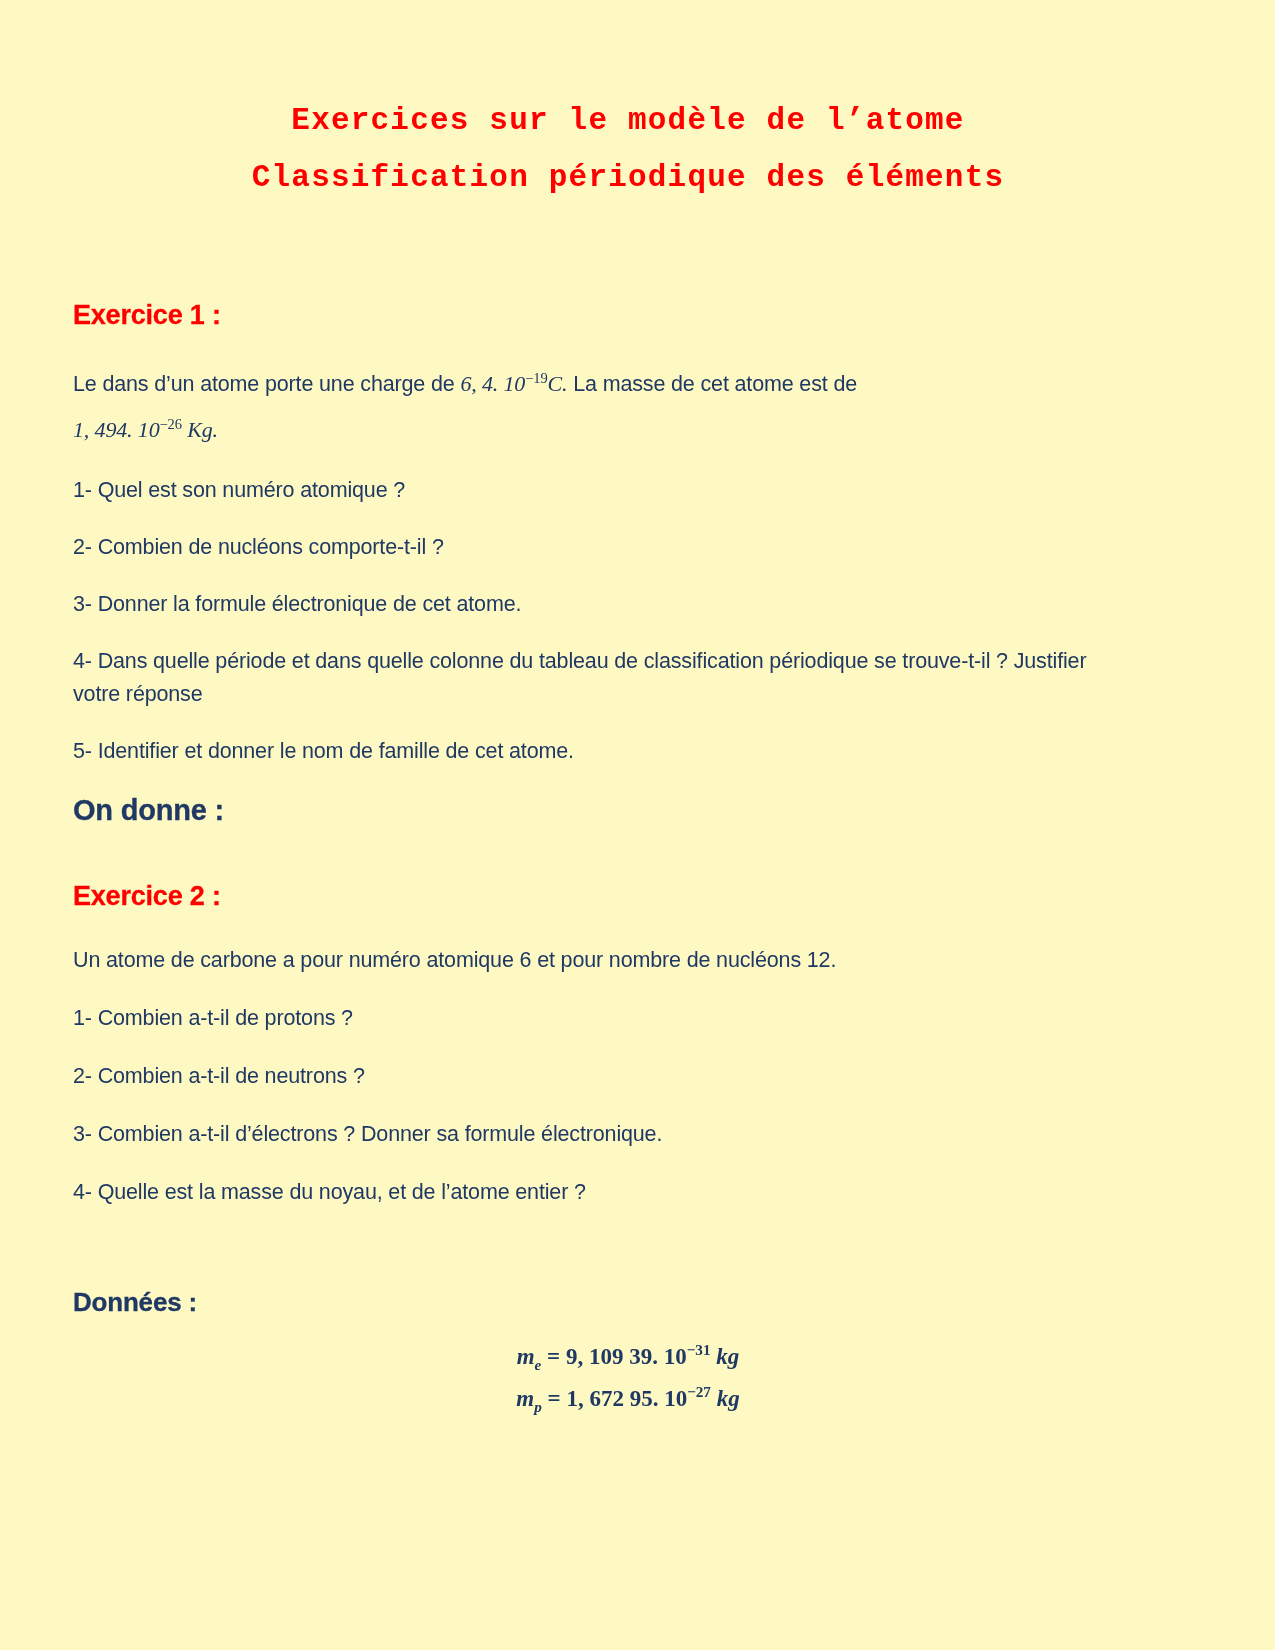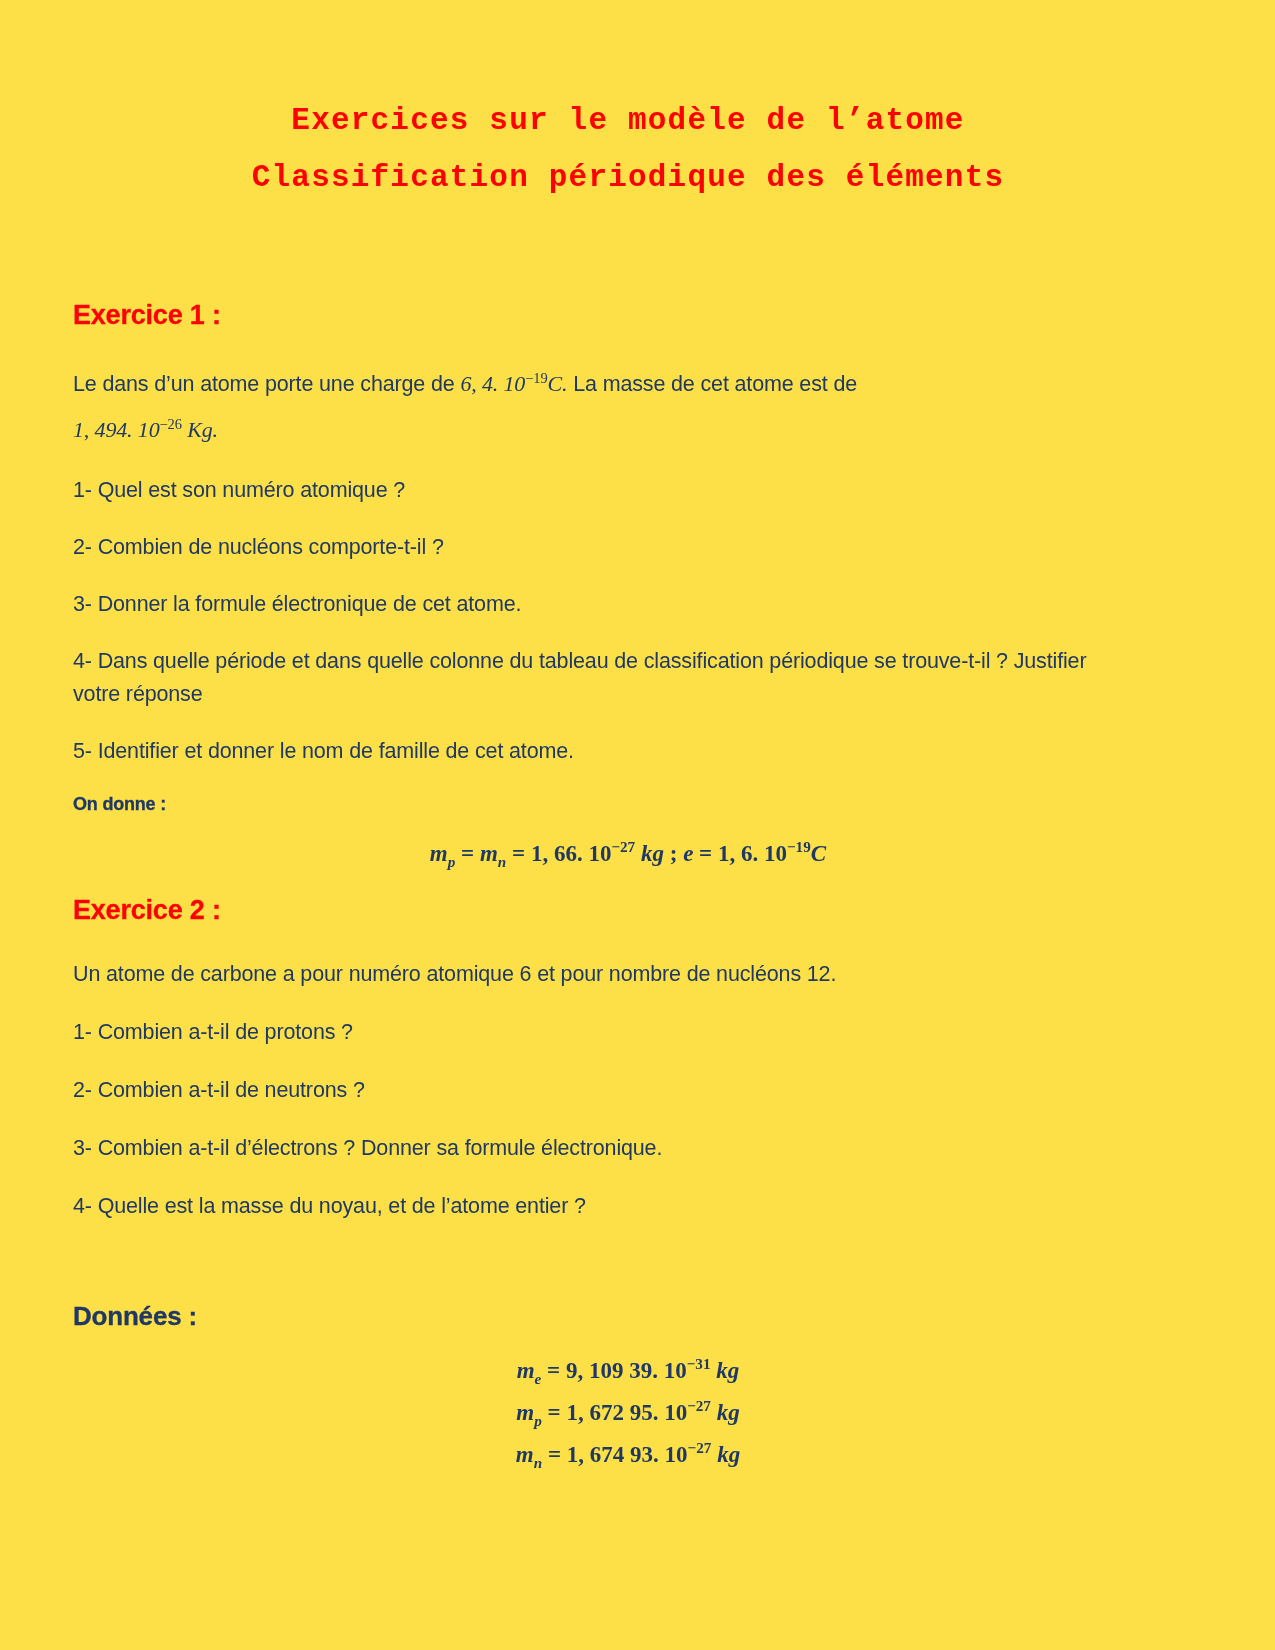--- a/index.html
+++ b/index.html
@@ -13,21 +13,21 @@
     position: relative;
     overflow: hidden;
     font-family: "Liberation Sans", sans-serif;
   }
 
   .page {
     position: absolute;
     left: 0; top: 0;
     width: 1275px;
     height: 1650px;
-    background: #fde047;
+    background: #fef9c3;
     padding: 8px;
     box-sizing: border-box;
   }
 
   .content {
     position: absolute;
     left: 73px;
     top: 0;
     width: 1110px;
   }
@@ -54,21 +54,21 @@
     font-weight: bold;
     font-size: 27px;
     color: #FF0000;
     letter-spacing: -0.2px;
     -webkit-text-stroke: 0.3px #FF0000;
   }
 
   .subhead {
     font-family: "Liberation Sans", sans-serif;
     font-weight: bold;
-    font-size: 18px;
+    font-size: 29px;
     color: #1F3864;
     letter-spacing: -0.2px;
     -webkit-text-stroke: 0.3px #1F3864;
   }
 
   .subhead.big {
     font-size: 26px;
   }
 
   
@@ -162,23 +162,20 @@
     <div class="para" style="width:1062px;">4- Dans quelle période et dans quelle colonne du tableau de classification périodique se trouve-t-il ? Justifier votre réponse</div>
     <div style="height:24px"></div>
     <div class="para">5- Identifier et donner le nom de famille de cet atome.</div>
 
     <div style="height:26px"></div>
 
     <div class="subhead">On donne :</div>
 
     <div style="height:26px"></div>
 
-    <div class="centered-math">
-      <span class="math"><span>m</span><sub>p</sub><span class="up"> = </span><span>m</span><sub>n</sub><span class="up"> = </span><span class="up">1, 66. 10</span><sup>−27</sup><span> kg</span><span class="up"> ; </span><span>e</span><span class="up"> = </span><span class="up">1, 6. 10</span><sup>−19</sup><span>C</span></span>
-    </div>
 
     <div style="height:28px"></div>
 
     <div class="exo-heading">Exercice 2 :</div>
 
     <div style="height:32px"></div>
 
     <div class="para">Un atome de carbone a pour numéro atomique 6 et pour nombre de nucléons 12.</div>
 
     <div style="height:25px"></div>
@@ -201,18 +198,15 @@
     </div>
 
     <div style="height:16px"></div>
 
     <div class="centered-math">
       <span class="math"><span>m</span><sub>p</sub><span class="up"> = </span><span class="up">1, 672 95. 10</span><sup>−27</sup><span> kg</span></span>
     </div>
 
     <div style="height:16px"></div>
 
-    <div class="centered-math">
-      <span class="math"><span>m</span><sub>n</sub><span class="up"> = </span><span class="up">1, 674 93. 10</span><sup>−27</sup><span> kg</span></span>
-    </div>
 
   </div>
 </div>
 
 </body></html>

